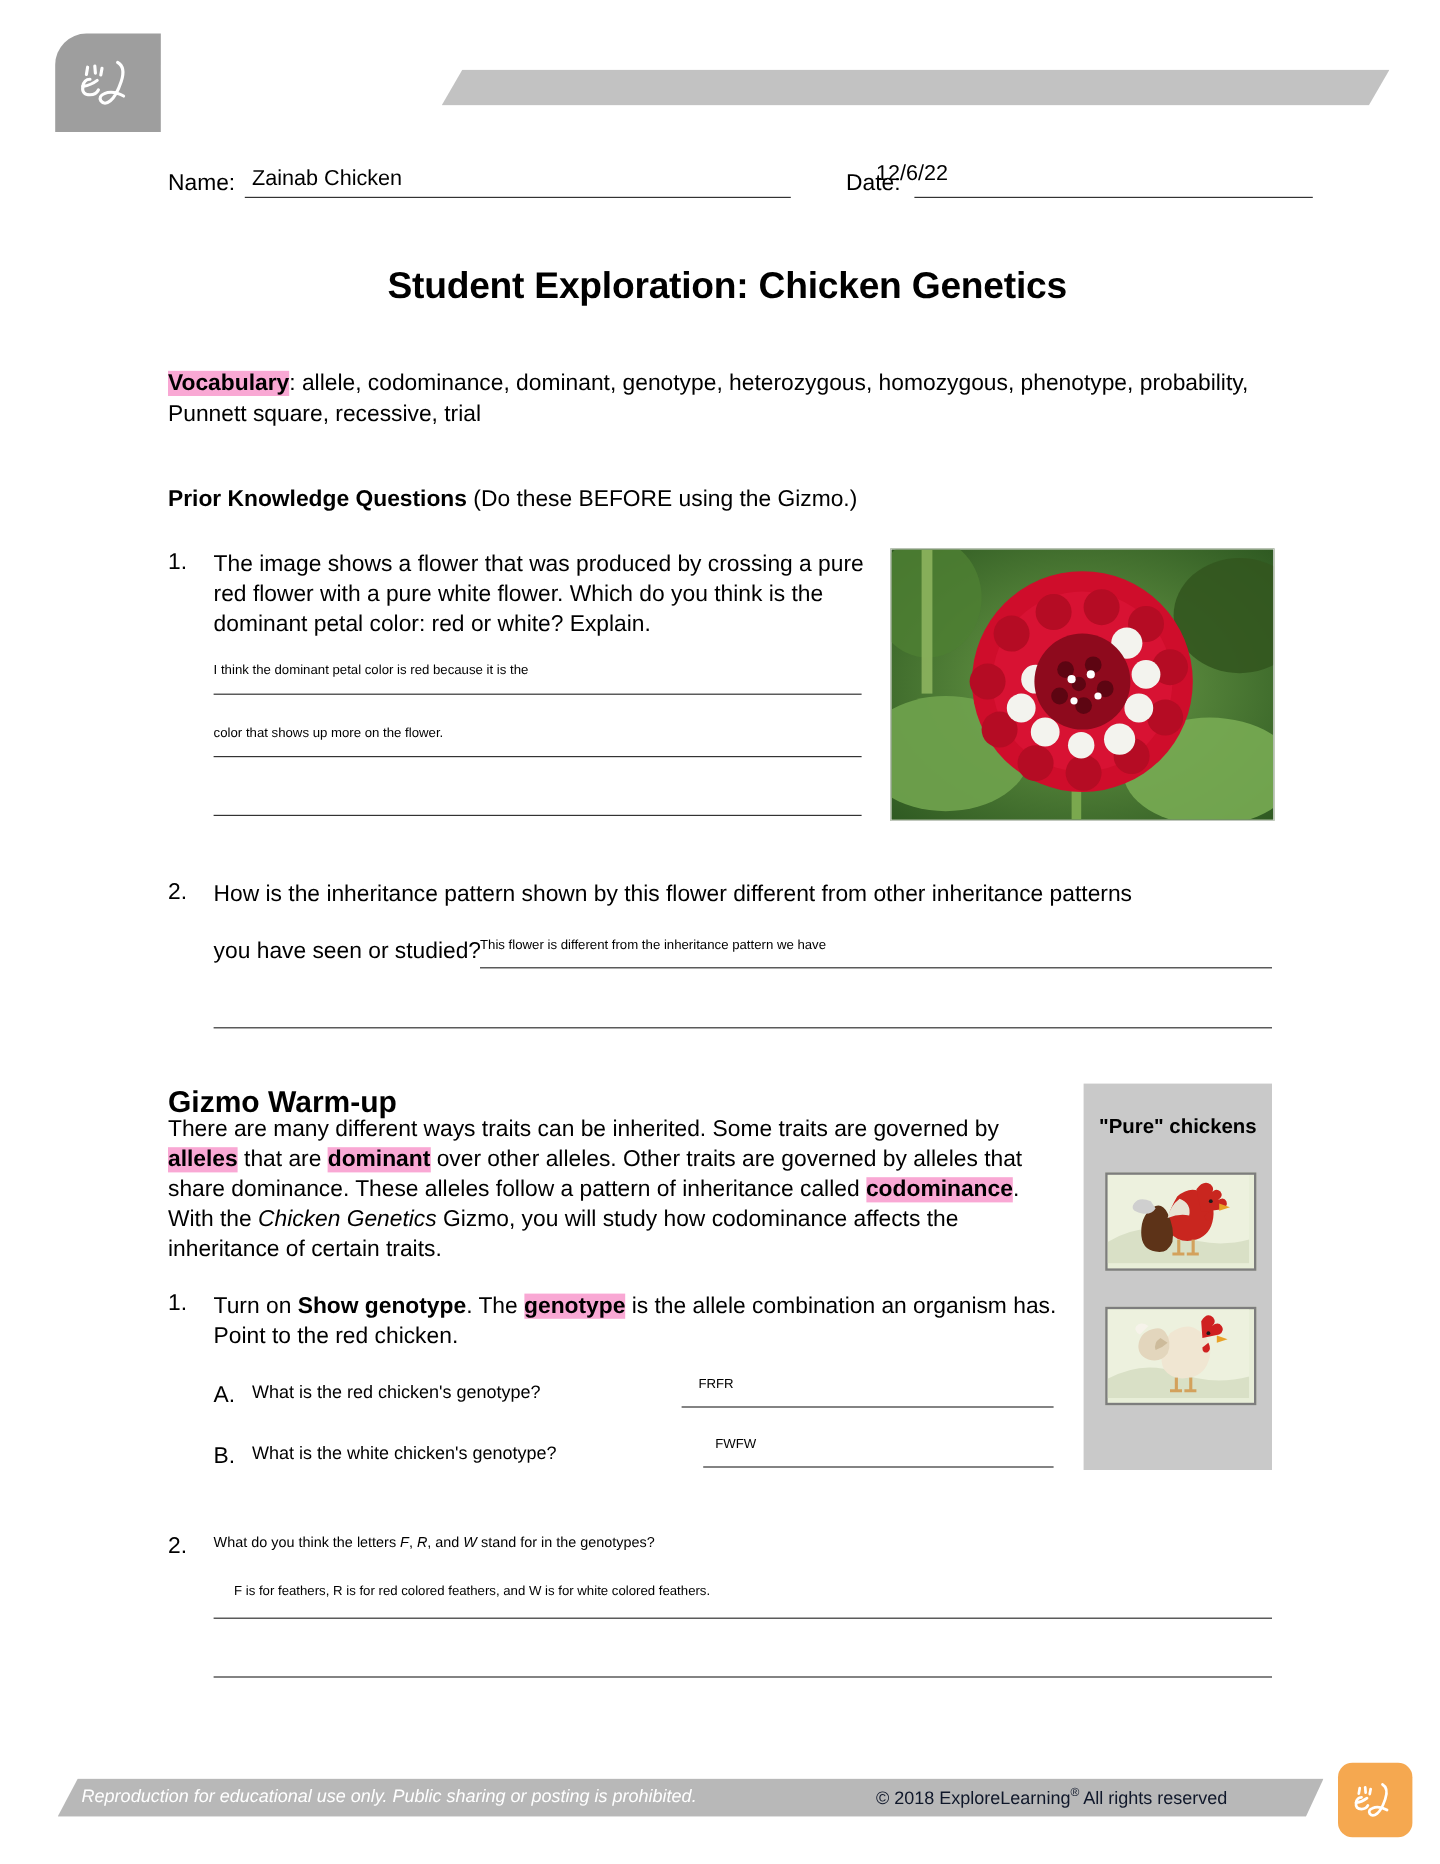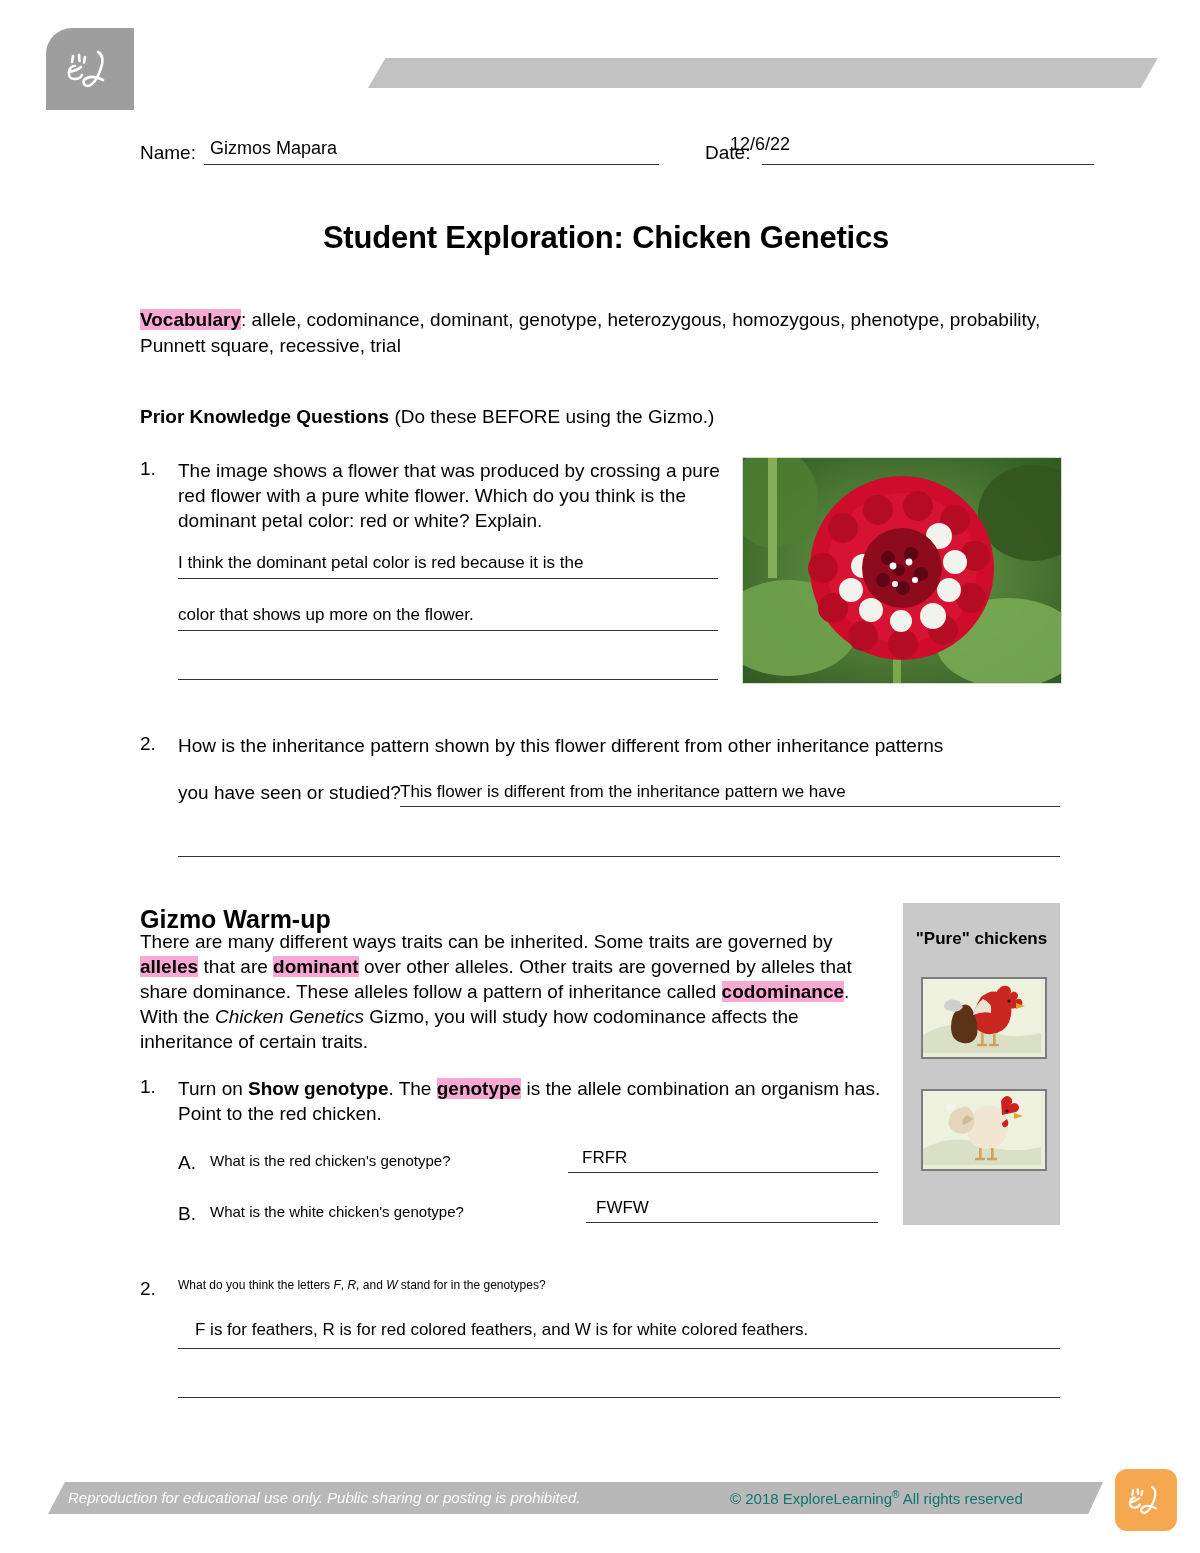--- a/index.html
+++ b/index.html
@@ -69,21 +69,21 @@
   .q1-wrap{position:absolute;left:140px;top:458px;width:600px;}
   .qnum{position:absolute;left:0;top:0;font-size:19px;}
   .qtext{position:absolute;left:38px;top:0;width:565px;font-size:19px;line-height:25px;}
 
   .flower{
     position:absolute;left:742px;top:457px;width:318px;height:225px;
     border:1px solid #d8d8d8;overflow:hidden;background:#3f6b2a;
   }
 
   .ansline{position:absolute;border-bottom:1.6px solid #333;height:0;}
-  .ansval{position:absolute;font-size:17px;white-space:nowrap;}
+  .ansval{position:absolute;font-size:11px;white-space:nowrap;}
 
   .q2-wrap{position:absolute;left:140px;top:733px;width:940px;}
   .q2text{position:absolute;left:38px;top:0;width:905px;font-size:19px;line-height:25px;}
 
   
   .gw-head{position:absolute;left:140px;top:905px;font-size:25px;font-weight:bold;}
   .gw-body{position:absolute;left:140px;top:929px;width:740px;font-size:19px;line-height:25px;}
 
   .chickpanel{
     position:absolute;left:903px;top:903px;width:157px;height:322px;
@@ -112,21 +112,21 @@
   
   .footer-bar{
     position:absolute;left:48px;top:1482px;width:1055px;height:32px;
     background:#b8b8b8;
     clip-path:polygon(1.6% 0,100% 0,98.6% 100%,0 100%);
   }
   .foot-left{
     position:absolute;left:68px;top:1489px;font-size:15px;font-style:italic;color:#ffffff;
   }
   .foot-right{
-    position:absolute;left:730px;top:1489px;font-size:15px;color:#0f766e;
+    position:absolute;left:730px;top:1489px;font-size:15px;color:#0f172a;
   }
   .foot-logo{
     position:absolute;left:1115px;top:1469px;width:62px;height:62px;
     background:#f5a850;border-radius:12px 12px 12px 12px;
   }
   .foot-logo-glyph{position:absolute;inset:0;display:flex;align-items:center;justify-content:center;}
   sup{font-size:10px;vertical-align:super;}
 </style>
 </head>
 <body>
@@ -145,21 +145,21 @@
           <path d="M37 8 q7 4 3 16 q-4 12 -9 16 q-5 4 -8 0 q-2 -4 3 -6 q7 -3 16 2"></path>
         </g>
       </svg>
     </div>
   </div>
   <div class="header-bar"></div>
 
   <div class="namerow">
     <span class="lbl nm-label">Name:</span>
     <span class="fill-line nm-line"></span>
-    <span class="hand nm-val">Gizmos Mapara</span>
+    <span class="hand nm-val">Zainab Chicken</span>
     <span class="lbl dt-label">Date:</span>
     <span class="fill-line dt-line"></span>
     <span class="hand dt-val">12/6/22</span>
   </div>
 
   <div class="title">Student Exploration: Chicken Genetics</div>
 
   <div class="vocab">
     <span class="hl b">Vocabulary</span><span>:</span><span> allele, codominance, dominant, genotype, heterozygous, homozygous, phenotype, probability, Punnett square, recessive, trial</span>
   </div>

